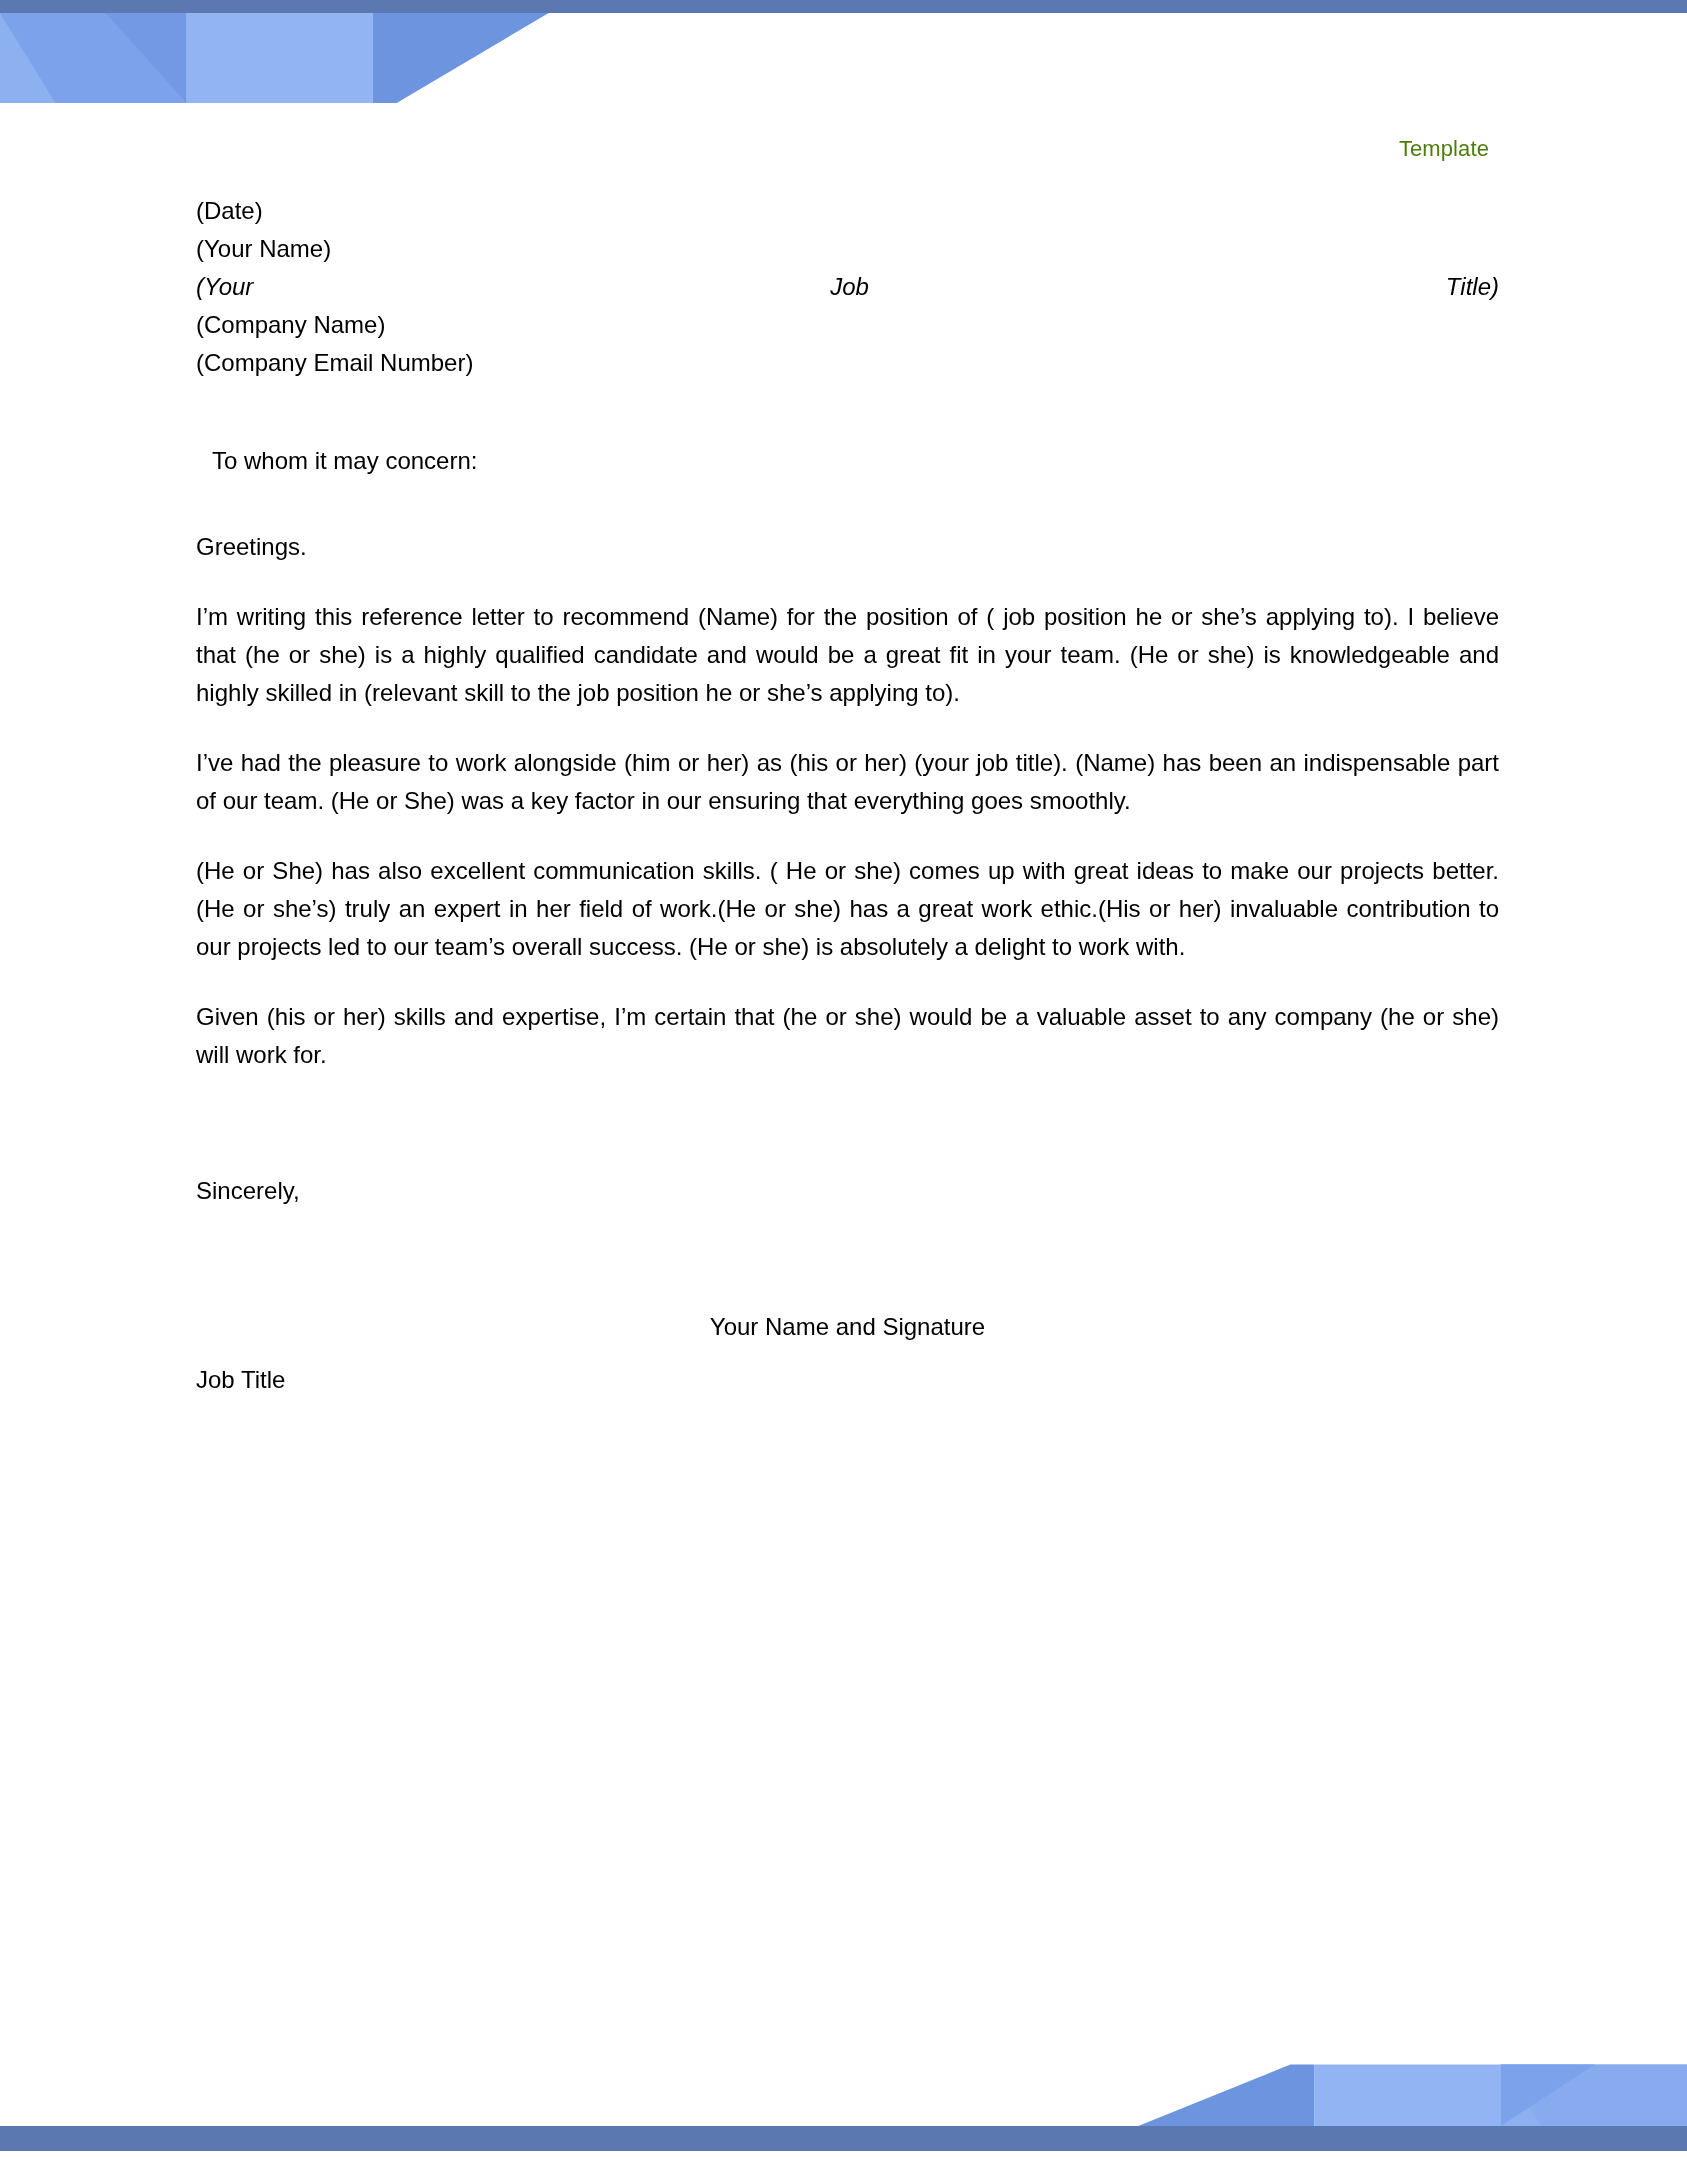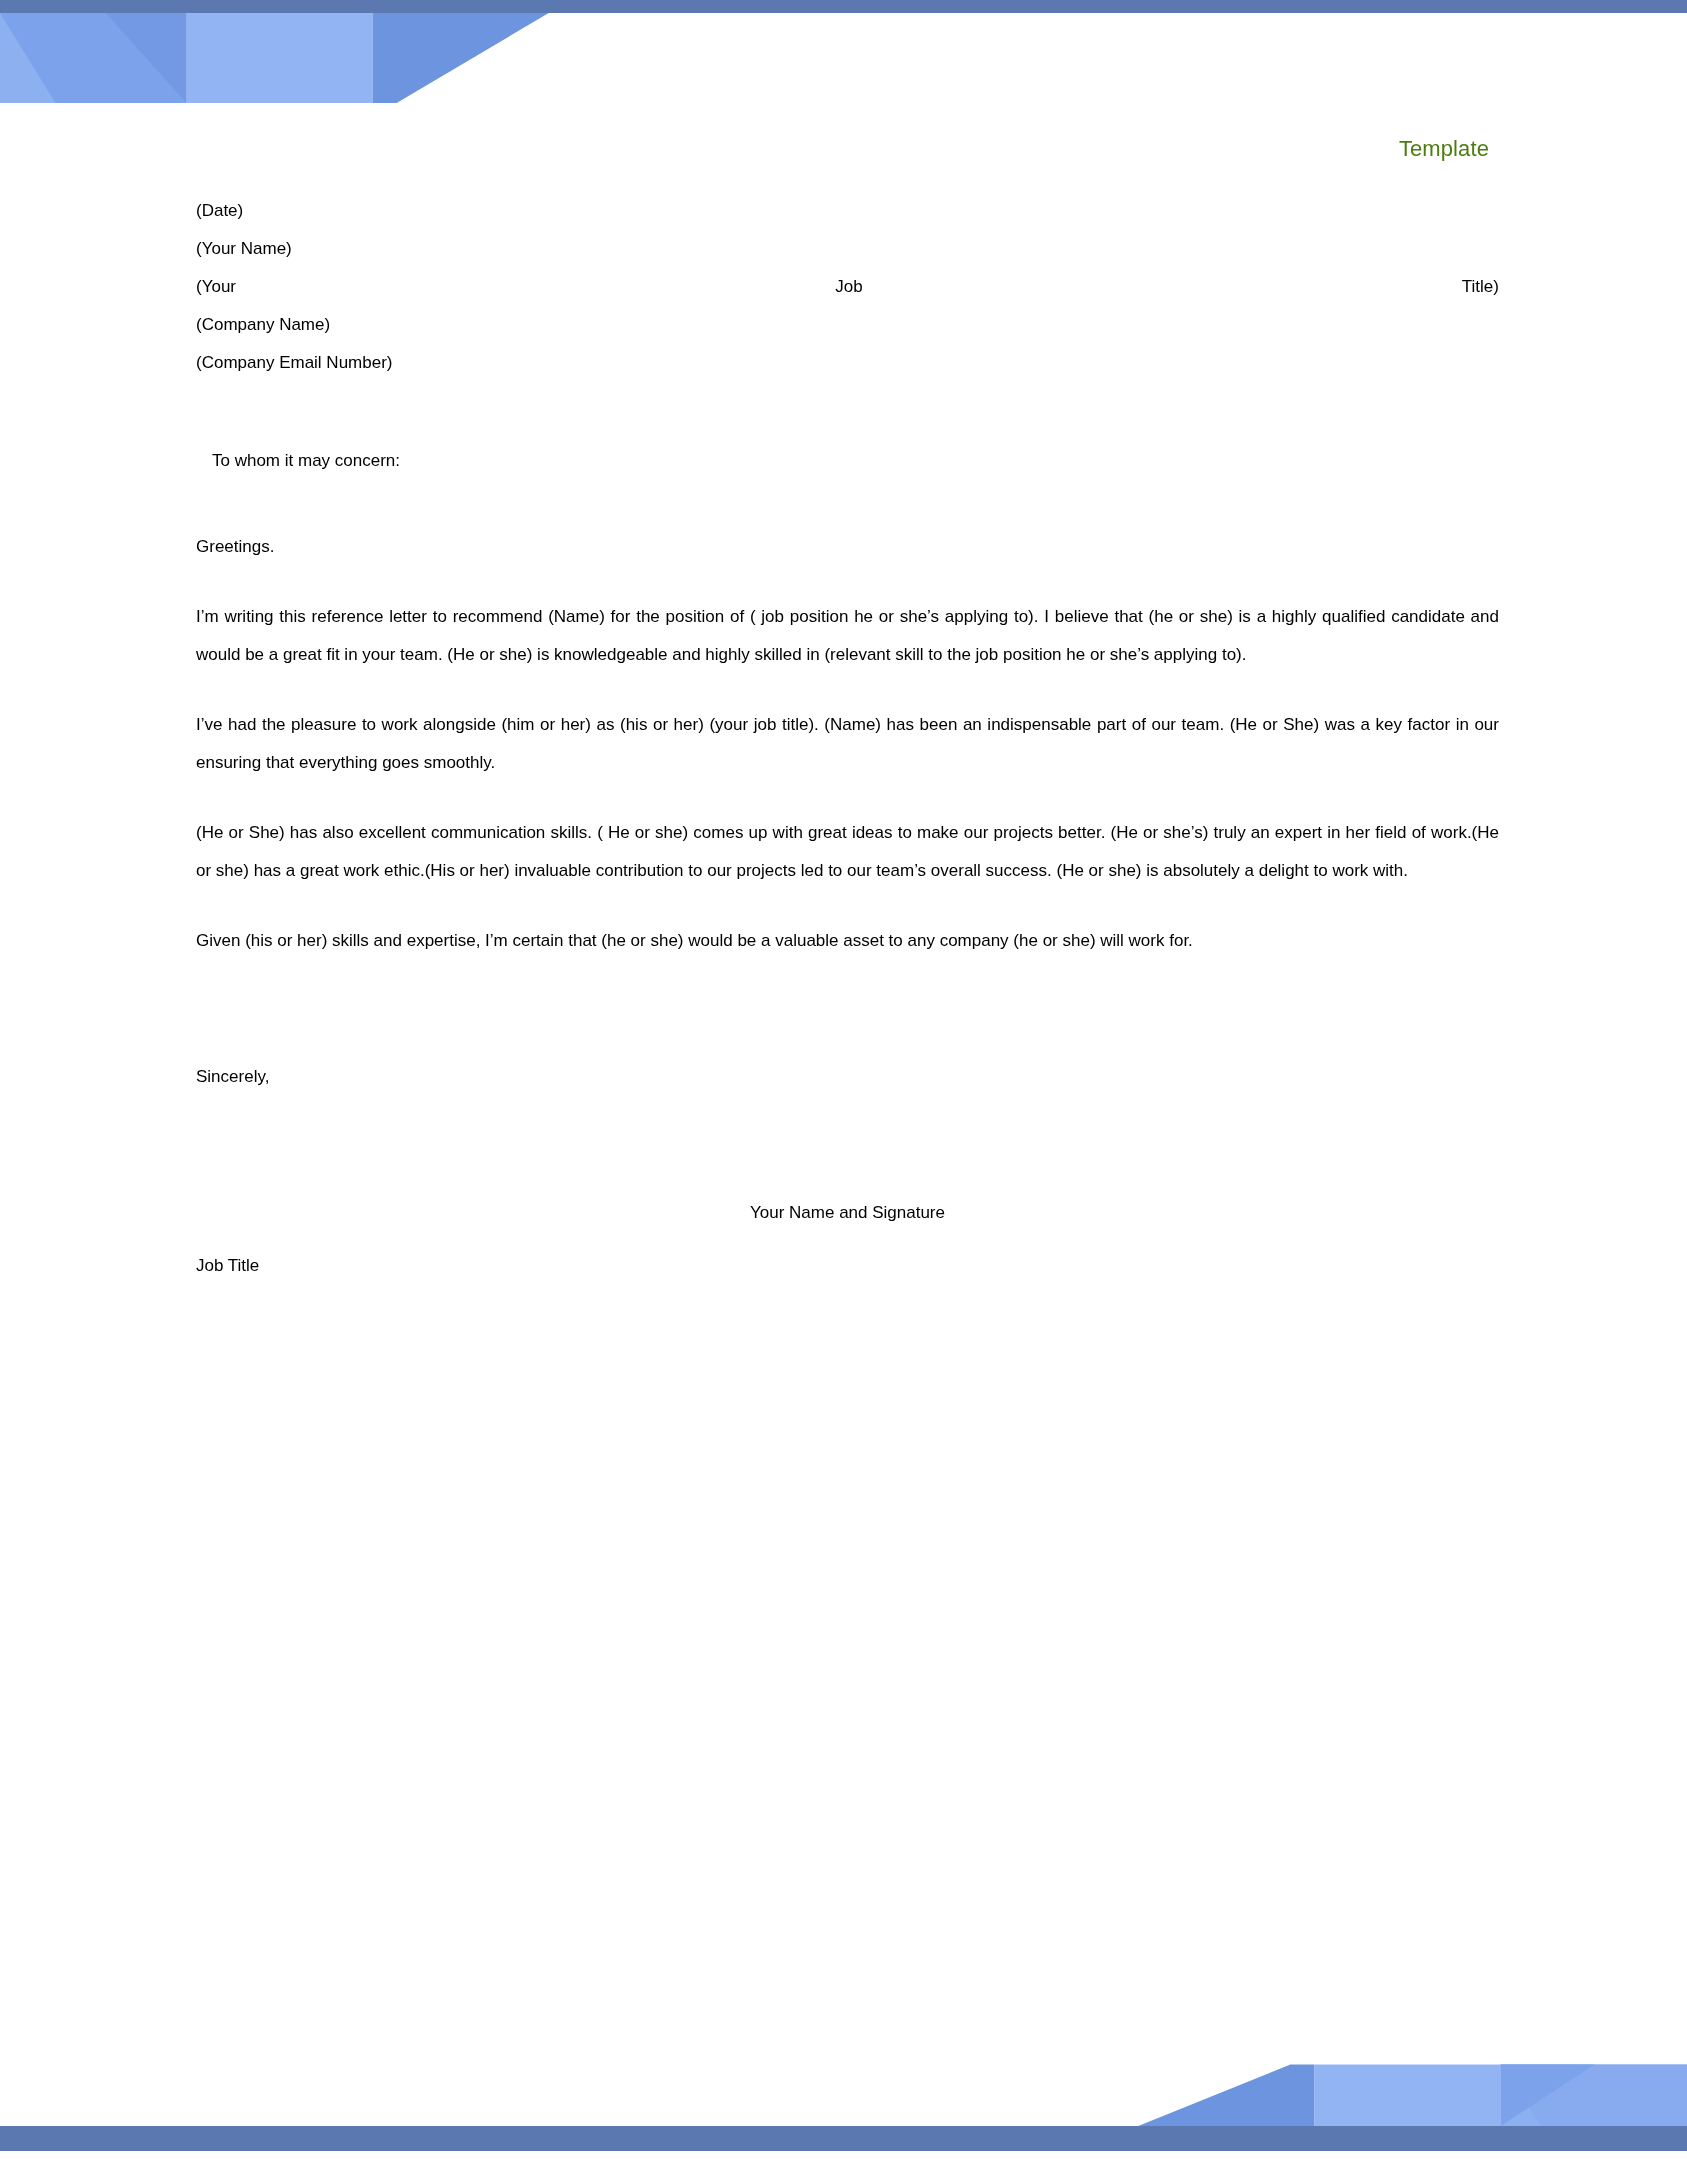--- a/index.html
+++ b/index.html
@@ -68,35 +68,36 @@
     white-space: nowrap;
   }
 
   
   .letter {
     position: absolute;
     left: 196px;
     top: 192px;
     width: 1303px;
     color: #000000;
-    font-size: 17px;
+    font-size: 24px;
     line-height: 1.0;
   }
 
   .addr-block { margin: 0; }
   .addr-line {
     display: block;
     line-height: 38px;
     white-space: nowrap;
   }
   
   .addr-line.justified {
     display: flex;
     justify-content: space-between;
     white-space: nowrap;
+    font-style: italic;
   }
 
   .salutation {
     margin: 16px;
     padding-top: 44px;
     line-height: 38px;
   }
   .greeting {
     margin: 0;
     padding-top: 32px;

